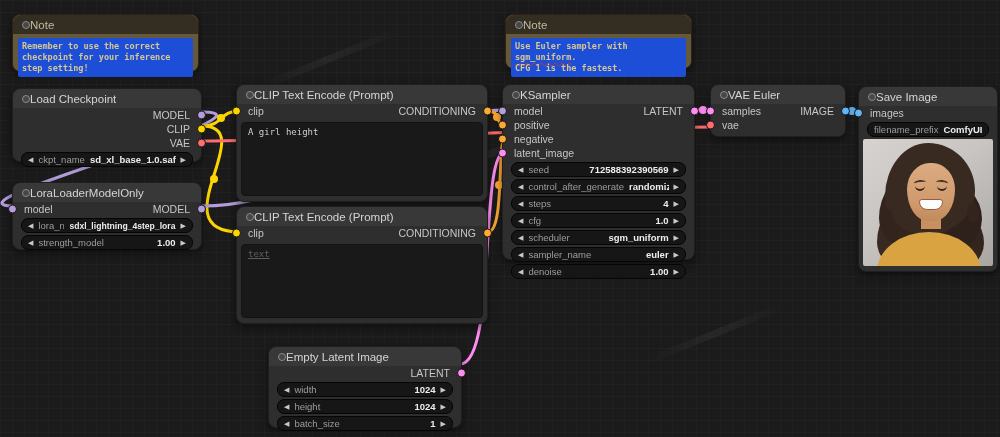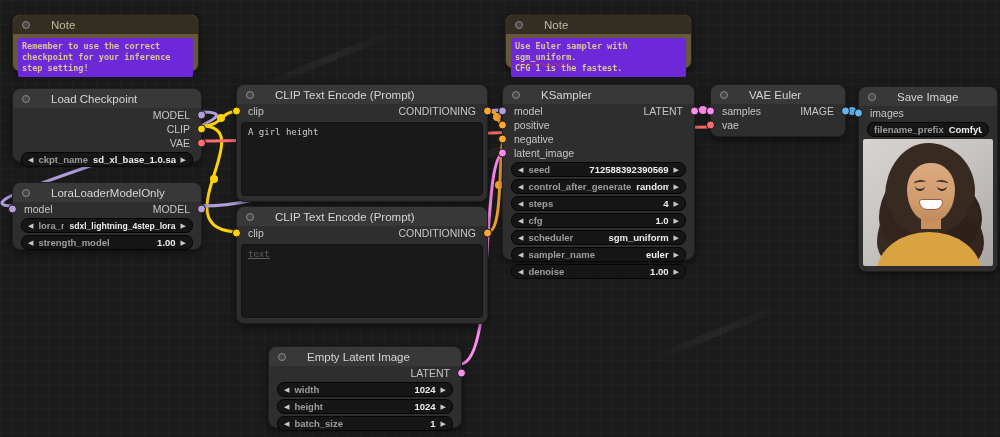--- a/index.html
+++ b/index.html
@@ -9,47 +9,47 @@
     background-image:
       linear-gradient(rgba(255,255,255,.022) 1px, transparent 1px),
       linear-gradient(90deg, rgba(255,255,255,.022) 1px, transparent 1px);
     background-size:12px 12px;}
   .streak{position:absolute;pointer-events:none;opacity:.05;background:linear-gradient(90deg,transparent,#fff,transparent);transform:rotate(-22deg);height:7px;border-radius:4px;}
 
   svg.links{position:absolute;left:0;top:0;z-index:1;}
 
   .node{position:absolute;z-index:2;background:#2e2e2e;border:1px solid #1f1f1f;border-radius:8px;
         box-shadow:0 3px 9px rgba(0,0,0,.5);color:#ddd;box-sizing:border-box;}
-  .ntitle{height:19px;display:flex;align-items:center;gap:21px;padding:0 9px;font-size:11.5px;color:#d4d4d4;
+  .ntitle{height:19px;display:flex;align-items:center;gap:0;padding:0 9px;font-size:11.5px;color:#d4d4d4;
           background:#383838;border-radius:8px 8px 0 0;white-space:nowrap;overflow:hidden;}
   .cdot{flex:0 0 auto;width:8px;height:8px;border-radius:50%;border:1.5px solid #8b8b8b;background:#474747;box-sizing:border-box;}
 
   .srow{position:relative;height:14px;display:flex;align-items:center;font-size:10.5px;color:#c6c6c6;padding:0 11px;}
   .srow .lab-in{margin-right:auto;}
   .srow .lab-out{margin-left:auto;}
   .port{position:absolute;top:50%;width:9px;height:9px;border-radius:50%;transform:translateY(-50%);
         border:1px solid #161616;box-sizing:border-box;}
   .port.in{left:-5px;} .port.out{right:-5px;}
 
   .widget{height:13px;margin:2px 8px;background:#161616;border:1px solid #050505;border-radius:7px;
           display:flex;align-items:center;font-size:9.5px;padding:0 6px;gap:5px;}
   .warr{color:#c9c9c9;font-size:7px;line-height:13px;flex:0 0 auto;}
-  .wlabel{flex:0 0 auto;color:#9d9d9d;white-space:nowrap;font-weight:bold;}
+  .wlabel{flex:0 0 auto;color:#9d9d9d;white-space:nowrap;}
   .wvalue{flex:1 1 auto;text-align:right;color:#ededed;font-weight:bold;white-space:nowrap;overflow:hidden;}
   .widget.tight .wlabel{max-width:26px;overflow:hidden;}
   .widget.tight .wvalue{font-size:8.6px;text-align:left;}
 
   .textbox{position:absolute;left:4px;right:4px;top:37px;bottom:5px;background:#191919;border:1px solid #131313;
            border-radius:4px;padding:4px 6px;font-family:"DejaVu Sans Mono",monospace;font-size:9px;color:#cfcfcf;}
   .textbox.ph{color:#5e5e5e;text-decoration:underline;}
 
   
   .node.note{background:#66583a;border:1px solid #2c2417;}
   .node.note .ntitle{background:#332d22;color:#c2b89f;}
-  .notebox{margin:4px 5px 5px 5px;background:#6d28d9;border-radius:2px;padding:3px 4px;
+  .notebox{margin:4px 5px 5px 5px;background:#1d4ed8;border-radius:2px;padding:3px 4px;
            font-family:"DejaVu Sans Mono",monospace;font-size:8.5px;font-weight:bold;color:#d8c78e;line-height:1.3;}
   .squiggle{text-decoration:underline wavy #c0392b 1px;text-underline-offset:2px;}
 
   
   .portrait{position:absolute;left:4px;right:4px;top:52px;bottom:5px;overflow:hidden;border-radius:2px;
             background:linear-gradient(140deg,#d6d3d1 0%,#c7c4c1 45%,#a8a5a2 100%);}
   .hair{position:absolute;left:22px;top:4px;width:90px;height:92px;background:#382921;
         border-radius:48% 52% 55% 45%/58% 52% 48% 42%;
         box-shadow:-14px 22px 0 -8px #33251e, 16px 28px 0 -9px #2e211b, -20px 46px 0 -12px #382921,
                    22px 52px 0 -13px #33251e, -6px 64px 0 -14px #2e211b, 10px 68px 0 -15px #382921;}

